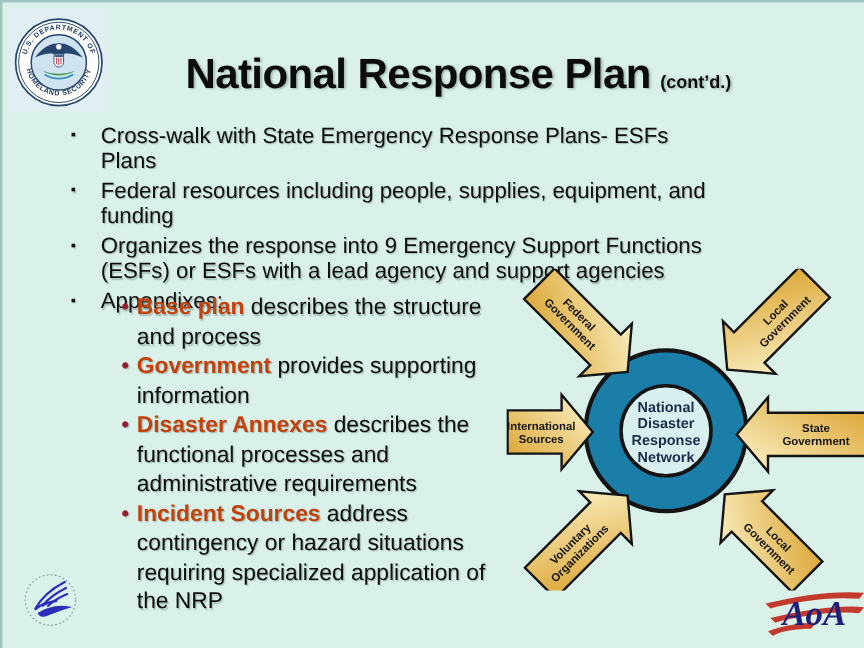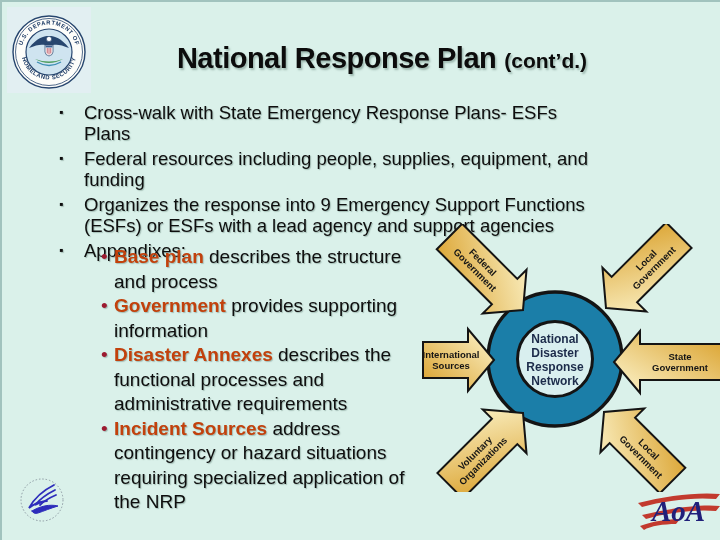--- a/index.html
+++ b/index.html
@@ -15,22 +15,22 @@
     border-top:2px solid rgba(30,90,90,.30);
     border-left:2px solid rgba(30,90,90,.30);
     box-sizing:border-box;
   }
   .title{
     position:absolute;left:70px;top:40px;width:620px;
     text-align:center;font-weight:bold;color:#0c0c0c;
     text-shadow:1.5px 1.5px 2px rgba(110,140,130,.55);
     white-space:nowrap;
   }
-  .title .main{font-size:29px;letter-spacing:-0.5px;}
-  .title .suffix{font-size:21px;margin-left:8px;}
+  .title .main{font-size:35px;letter-spacing:-0.5px;}
+  .title .suffix{font-size:15px;margin-left:8px;}
 
   .bullets{position:absolute;left:40px;top:100px;width:562px;}
   .bullet{
     display:flex;margin-bottom:4px;
     font-size:18.5px;line-height:21px;color:#0e0e0e;
     text-shadow:1px 1px 1px rgba(110,140,130,.5);
   }
   .bullet .marker{
     flex:none;width:42px;box-sizing:border-box;padding-left:17px;
     font-size:12px;line-height:21px;color:#0e0e0e;

